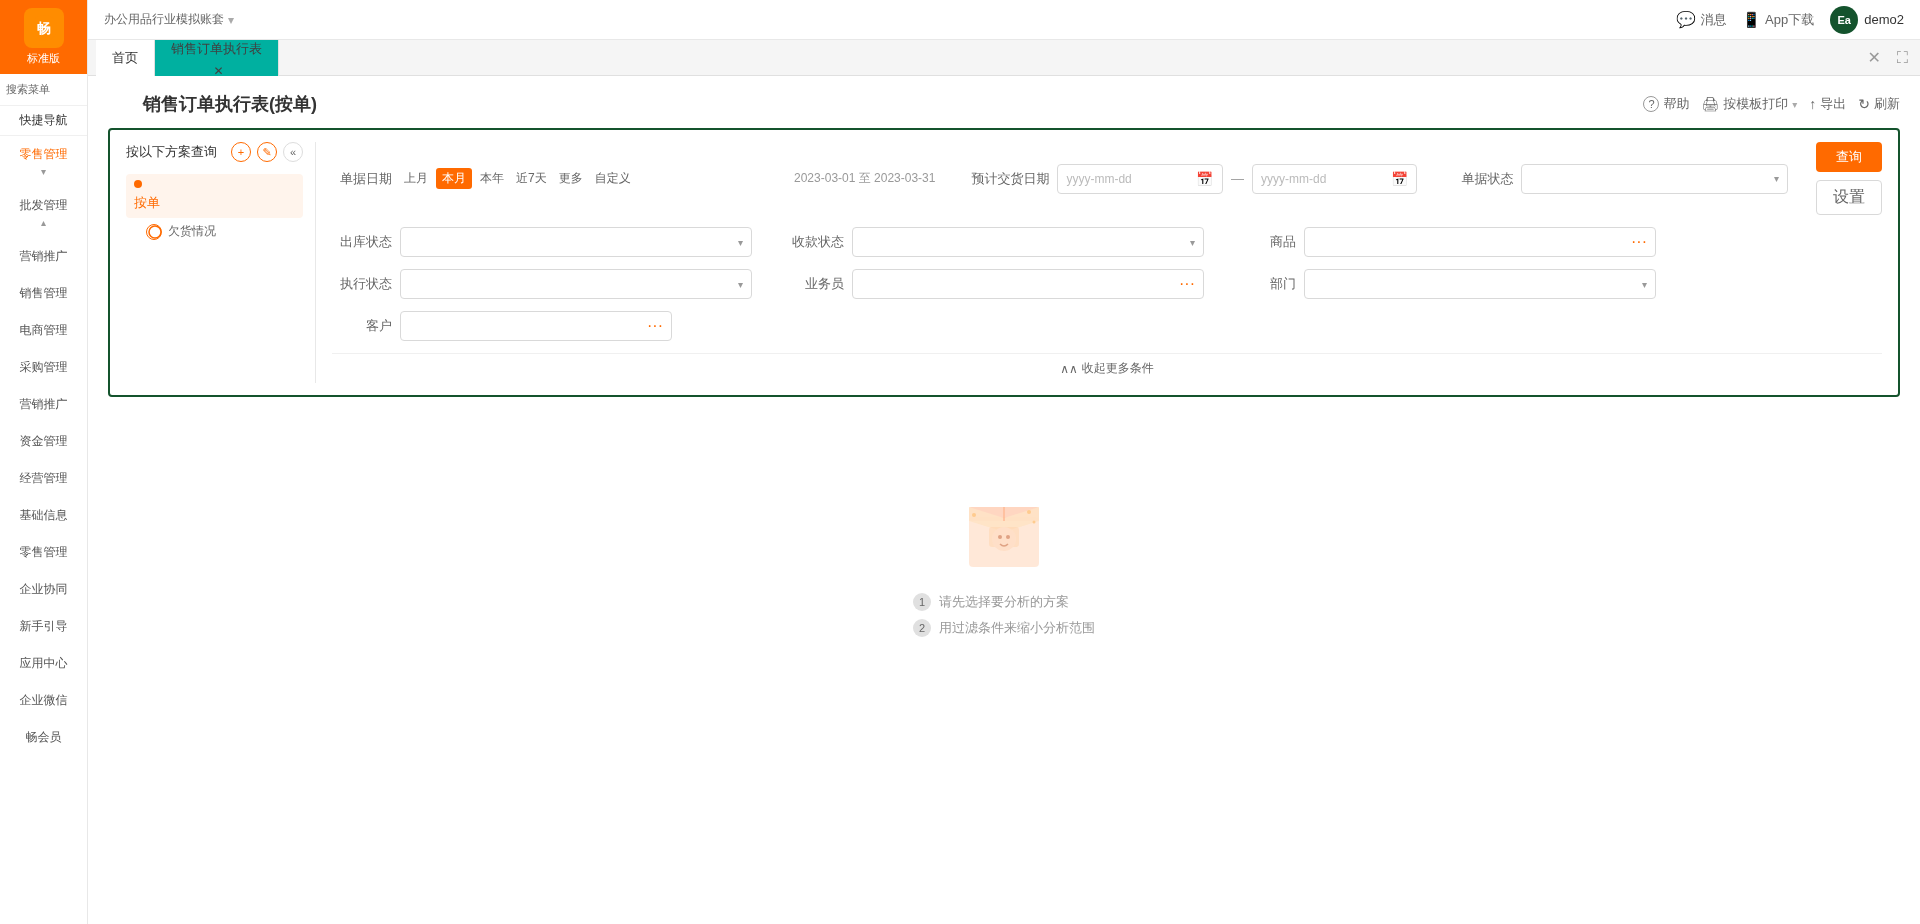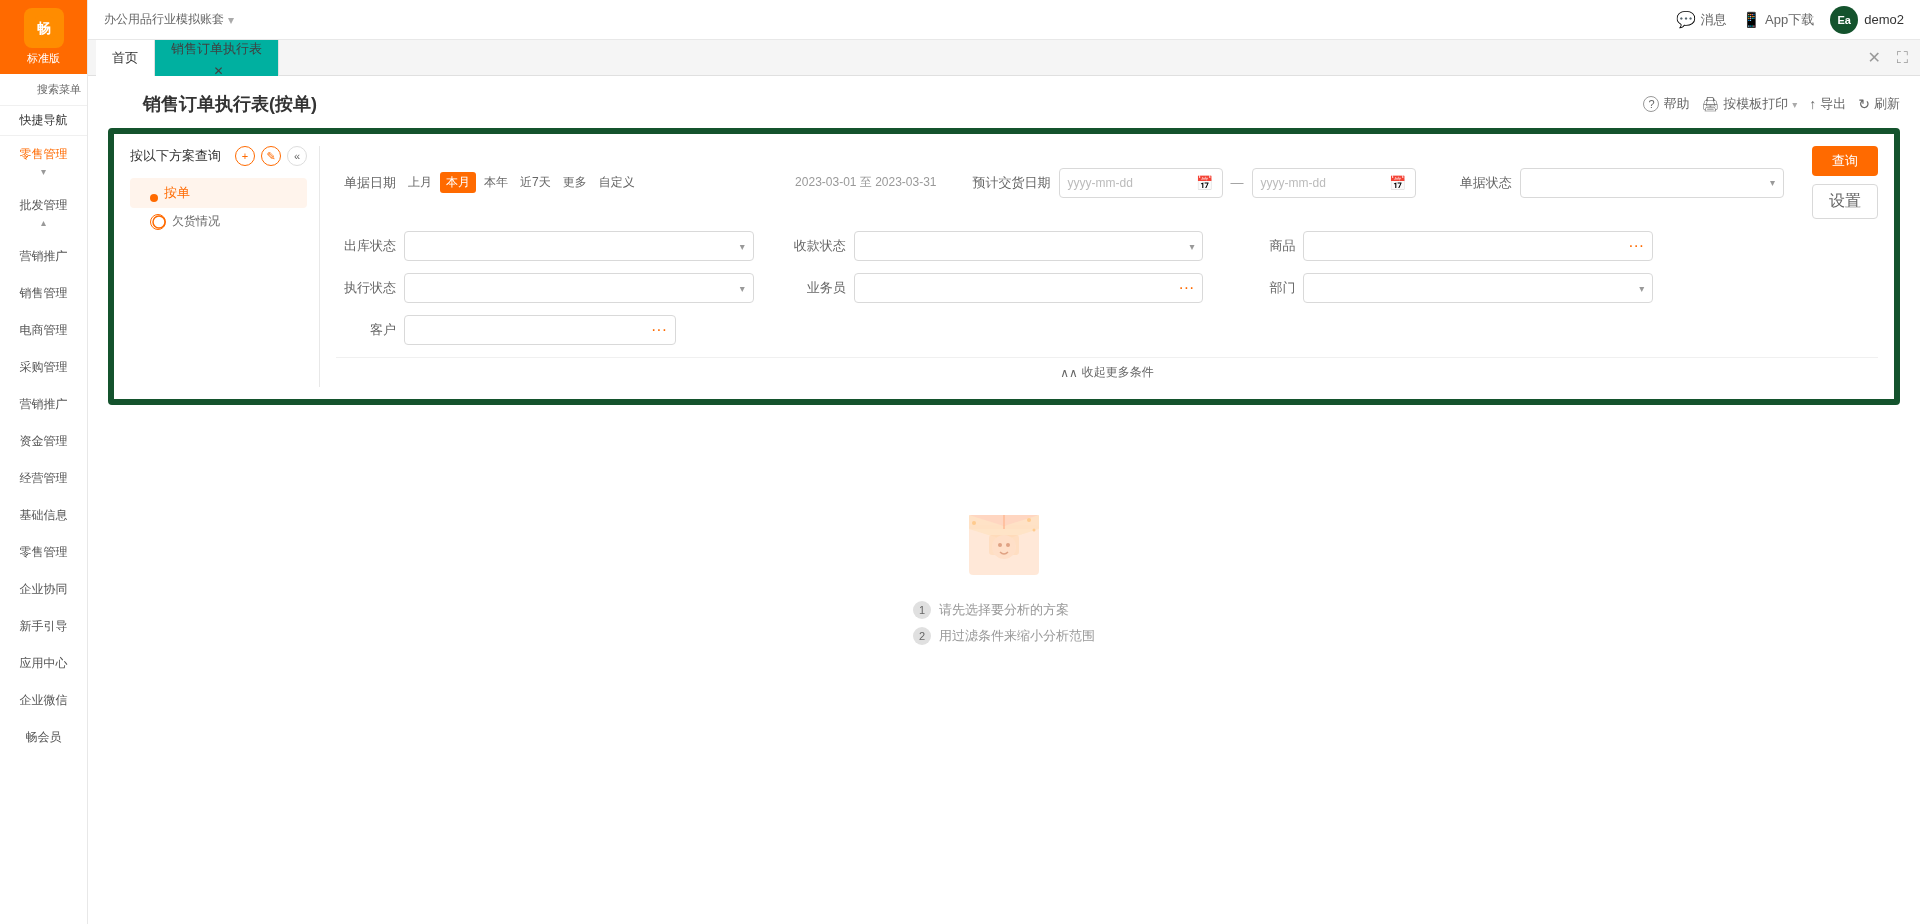--- a/index.html
+++ b/index.html
@@ -3,21 +3,21 @@
   <meta charset="utf-8">
   <style>
     * { margin: 0; padding: 0; box-sizing: border-box; }
     body { font-family: 'Microsoft YaHei', Arial, sans-serif; font-size: 13px; background: #f5f5f5; width: 1920px; height: 924px; overflow: hidden; display: flex; }
 
     
     .sidebar { width: 88px; background: #fff; border-right: 1px solid #e8e8e8; display: flex; flex-direction: column; align-items: center; padding-top: 0; height: 924px; }
     .sidebar-logo { width: 100%; background: #ff6a00; padding: 8px 0; display: flex; flex-direction: column; align-items: center; cursor: pointer; }
     .sidebar-logo-icon { width: 40px; height: 40px; background: #ff8c00; border-radius: 8px; display: flex; align-items: center; justify-content: center; }
     .sidebar-logo-text { color: #fff; font-size: 11px; margin-top: 3px; }
-    .sidebar-search { width: 100%; padding: 8px 6px; border-bottom: 1px solid #f0f0f0; text-align: right; color: #666; font-size: 12px; cursor: pointer; }
+    .sidebar-search { width: 100%; padding: 8px 6px; border-bottom: 1px solid #f0f0f0; text-align: left; color: #666; font-size: 12px; cursor: pointer; }
     .sidebar-nav { width: 100%; padding: 6px 0; border-bottom: 1px solid #f0f0f0; text-align: center; color: #333; font-size: 12px; cursor: pointer; }
     .sidebar-item { width: 100%; padding: 10px 0; text-align: center; color: #555; font-size: 12px; cursor: pointer; display: flex; flex-direction: column; align-items: center; gap: 3px; }
     .sidebar-item.active { color: #ff6a00; }
     .sidebar-item-label { font-size: 12px; }
     .sidebar-item .arrow { font-size: 10px; color: #999; }
 
     
     .main { flex: 1; display: flex; flex-direction: column; height: 924px; }
 
     
@@ -42,32 +42,32 @@
     .content { flex: 1; background: #fff; overflow: auto; }
     .content-inner { padding: 16px 20px; }
 
     
     .page-title-bar { display: flex; align-items: center; justify-content: space-between; margin-bottom: 12px; margin-left: 35px; }
     .page-title { font-size: 18px; font-weight: bold; color: #333; }
     .page-actions { display: flex; align-items: center; gap: 12px; }
     .page-action-btn { display: flex; align-items: center; gap: 4px; color: #666; font-size: 13px; cursor: pointer; background: none; border: none; }
 
     
-    .filter-area { background: #fff; border: 6px solid #14532d; border-radius: 4px; padding: 12px 16px; }
+    .filter-area { background: #fff; border: 2px solid #14532d; border-radius: 4px; padding: 12px 16px; }
     .filter-layout { display: flex; gap: 0; }
     .filter-left { width: 190px; border-right: 1px solid #e8e8e8; padding-right: 12px; }
     .filter-right { flex: 1; padding-left: 16px; }
 
     
     .filter-left-header { display: flex; align-items: center; gap: 6px; margin-bottom: 12px; color: #666; font-size: 12px; }
     .filter-left-icons { display: flex; gap: 6px; margin-left: auto; }
     .icon-circle { width: 20px; height: 20px; border-radius: 50%; border: 1px solid #ddd; display: flex; align-items: center; justify-content: center; cursor: pointer; font-size: 11px; color: #666; }
     .icon-circle.orange { border-color: #ff6a00; color: #ff6a00; }
 
-    .scheme-item { display: flex; align-items: flex-end; gap: 6px; padding: 6px 20px; border-radius: 4px; cursor: pointer; font-size: 13px; color: #333; }
+    .scheme-item { display: flex; align-items: flex-start; gap: 6px; padding: 6px 8px; border-radius: 4px; cursor: pointer; font-size: 13px; color: #333; flex-direction: column; }
     .scheme-item.active { background: #fff4ec; color: #ff6a00; }
     .scheme-item-dot { width: 8px; height: 8px; border-radius: 50%; background: #ff6a00; }
 
     .sub-item { display: flex; align-items: center; gap: 6px; padding: 5px 8px 5px 20px; cursor: pointer; font-size: 12px; color: #666; }
     .sub-item-dot { width: 16px; height: 16px; border-radius: 50%; border: 1px solid #ff6a00; display: flex; align-items: center; justify-content: center; }
 
     
     .filter-row { display: flex; align-items: center; gap: 16px; margin-bottom: 12px; }
     .filter-field { display: flex; align-items: center; gap: 8px; flex: 1; }
     .filter-label { color: #666; font-size: 13px; white-space: nowrap; min-width: 60px; text-align: right; }

